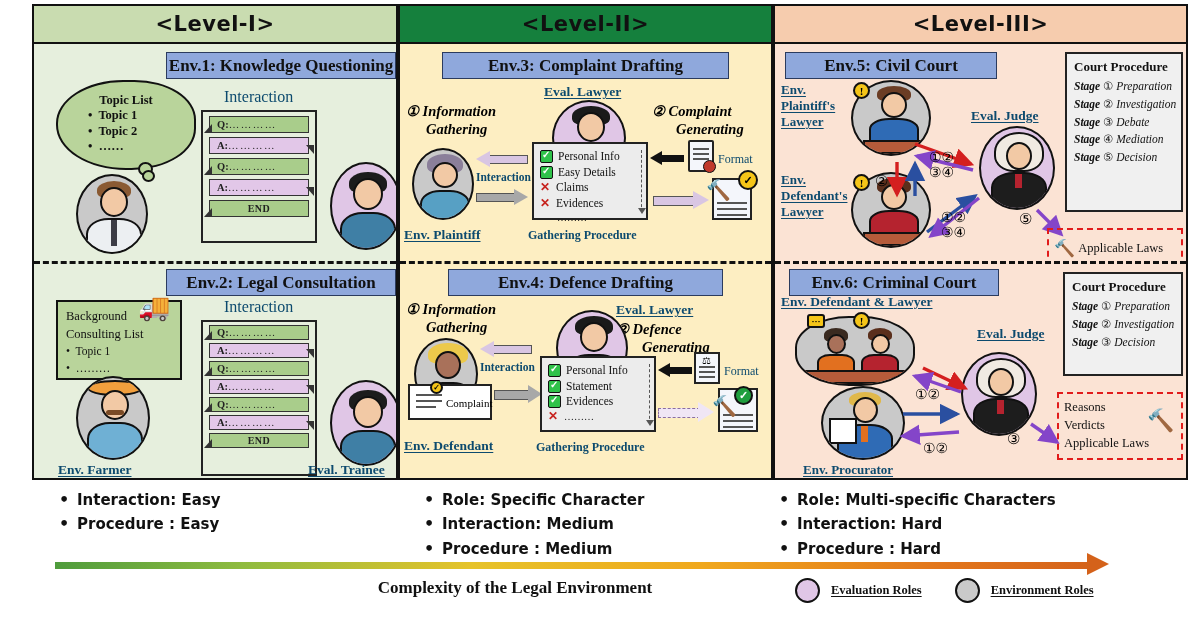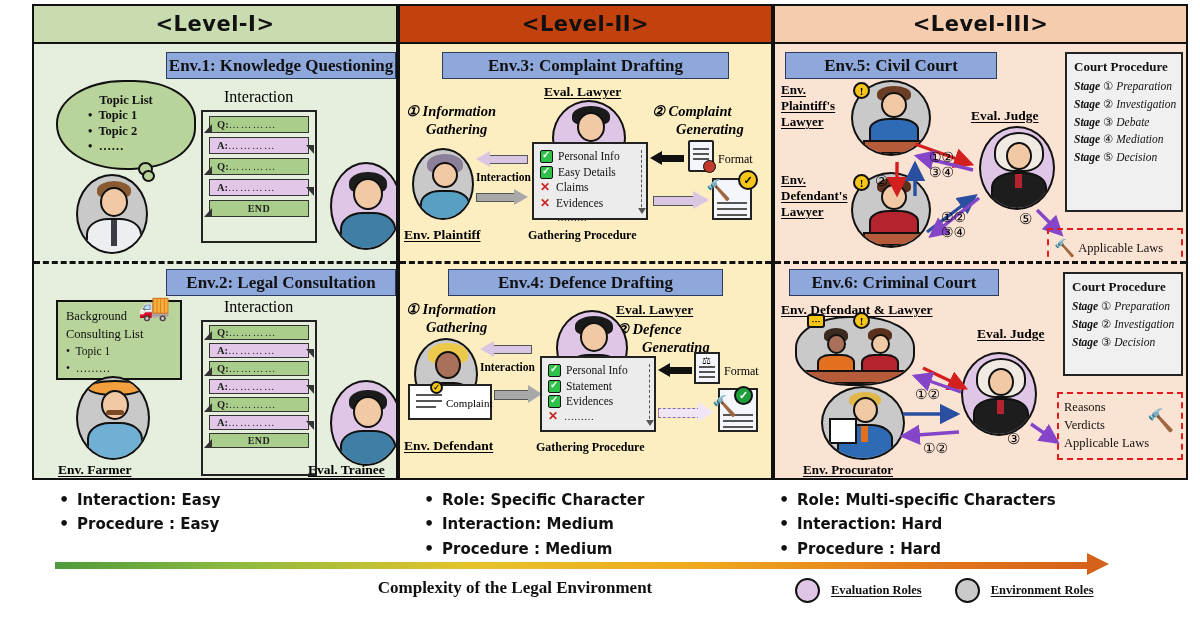--- a/index.html
+++ b/index.html
@@ -18,41 +18,41 @@
 
   .lvl-head{
     position:absolute;left:0;right:0;top:0;height:38px;
     border-bottom:2.5px solid #111;
     display:flex;align-items:center;justify-content:center;
     font-family:"DejaVu Sans", sans-serif;
     font-weight:bold;font-size:21px;letter-spacing:.5px;color:#111;
     box-sizing:border-box;
   }
   #col1 .lvl-head{background:#c9dcb0;}
-  #col2 .lvl-head{background:#c2410c;}
+  #col2 .lvl-head{background:#15803d;}
   #col3 .lvl-head{background:#f6ccae;}
 
   .panes{position:absolute;left:0;right:0;top:38px;bottom:0;}
   .pane{position:absolute;left:0;right:0;height:50%;box-sizing:border-box;overflow:hidden;}
   .pane.top{top:0;}
   .pane.bot{top:50%;border-top:3px dashed #111;}
   #col1 .pane{background:#e6efdd;}
   #col2 .pane{background:#fdeec2;}
   #col3 .pane{background:#fbe3d4;}
 
   .envbar{
     position:absolute;height:27px;
     background:#8fa8dc;
     display:flex;align-items:center;justify-content:center;
     font-weight:bold;font-size:17px;color:#111;
     box-shadow:0 0 0 1px #2b3b5e inset;
   }
 
   
-  .lab{position:absolute;font-weight:bold;font-size:13.5px;color:#000000;
+  .lab{position:absolute;font-weight:bold;font-size:13.5px;color:#0c4a6e;
        text-decoration:underline;text-underline-offset:2px;white-space:nowrap;}
   .lab.plain{text-decoration:none;}
   .ital{font-style:italic;font-weight:bold;}
 
   
   .av{position:absolute;border-radius:50%;border:2.5px solid #111;box-sizing:border-box;overflow:hidden;}
   .av.env{background:#c9c9c9;}
   .av.eval{background:#e0c6e6;}
   .av .head{position:absolute;border-radius:50%;background:#f2c9a5;border:2px solid #111;box-sizing:border-box;}
   .av .hair{position:absolute;background:#3a2a20;border-radius:50% 50% 38% 38%;}
@@ -542,21 +542,21 @@
           <span class="gav" style="position:relative;left:0;top:0;font-size:17px;margin-right:3px;">🔨</span>
           <span class="txt">
             <span style="display:block;">Applicable Laws</span>
           </span>
         </div>
       </div>
 
       <div class="pane bot">
         <div class="envbar" style="left:14px;width:210px;top:5px;">Env.6: Criminal Court</div>
 
-        <div class="lab" style="left:6px;top:38px;font-size:13.5px;">Env. Defendant &amp; Lawyer</div>
+        <div class="lab" style="left:6px;top:30px;font-size:13.5px;">Env. Defendant &amp; Lawyer</div>
 
         <div class="av env" style="left:20px;top:52px;width:120px;height:70px;border-radius:45%;">
           <div style="position:absolute;left:18px;top:10px;width:42px;height:50px;">
             <div style="position:absolute;left:9px;top:0;width:24px;height:14px;background:#3a2a20;border-radius:50% 50% 30% 30%;"></div>
             <div style="position:absolute;left:12px;top:6px;width:19px;height:20px;background:#a9715a;border:2px solid #111;border-radius:50%;box-sizing:border-box;"></div>
             <div style="position:absolute;left:2px;top:26px;width:38px;height:24px;background:#e2701f;border:2px solid #111;border-radius:34% 34% 0 0;box-sizing:border-box;"></div>
           </div>
           <div style="position:absolute;left:62px;top:10px;width:42px;height:50px;">
             <div style="position:absolute;left:9px;top:0;width:24px;height:13px;background:#5a2f1c;border-radius:50% 50% 30% 30%;"></div>
             <div style="position:absolute;left:12px;top:6px;width:19px;height:20px;background:#f2c9a5;border:2px solid #111;border-radius:50%;box-sizing:border-box;"></div>

